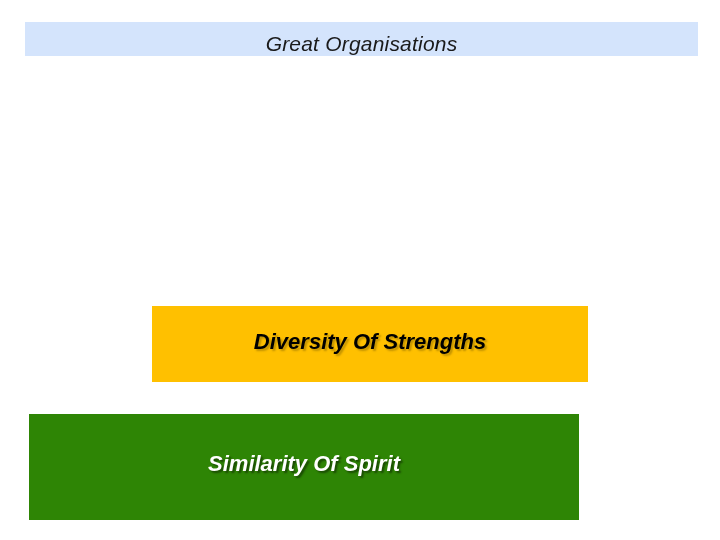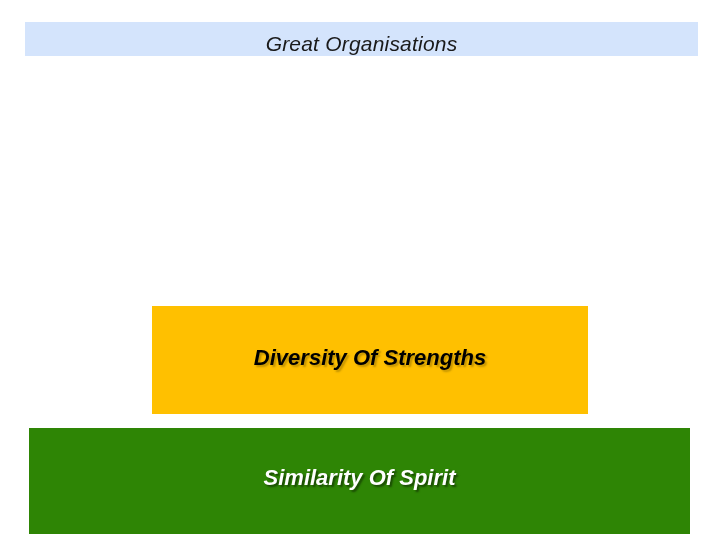--- a/index.html
+++ b/index.html
@@ -71,39 +71,38 @@
     font-family: "Liberation Sans", sans-serif;
     font-style: italic;
     font-weight: bold;
     white-space: nowrap;
   }
 
   #card-diversity {
     left: 152px;
     top: 306px;
     width: 436px;
-    height: 108px;
+    height: 76px;
     background: #ffc000;
     z-index: 1;
   }
   #card-diversity .card-label {
     font-size: 22px;
     color: #000000;
     text-shadow: 2px 2px 2px rgba(120, 90, 0, 0.45);
     transform: translateY(-2px);
   }
 
   #card-similarity {
     left: 29px;
     top: 414px;
-    width: 661px;
+    width: 550px;
     height: 106px;
     background: #2e8505;
     z-index: 2;
-    margin-top: 14px;
   }
   #card-similarity .card-label {
     font-size: 22px;
     color: #ffffff;
     text-shadow: 2px 2px 2px rgba(0, 0, 0, 0.45);
     transform: translateY(-3px);
   }
 </style>
 </head>
 <body>

